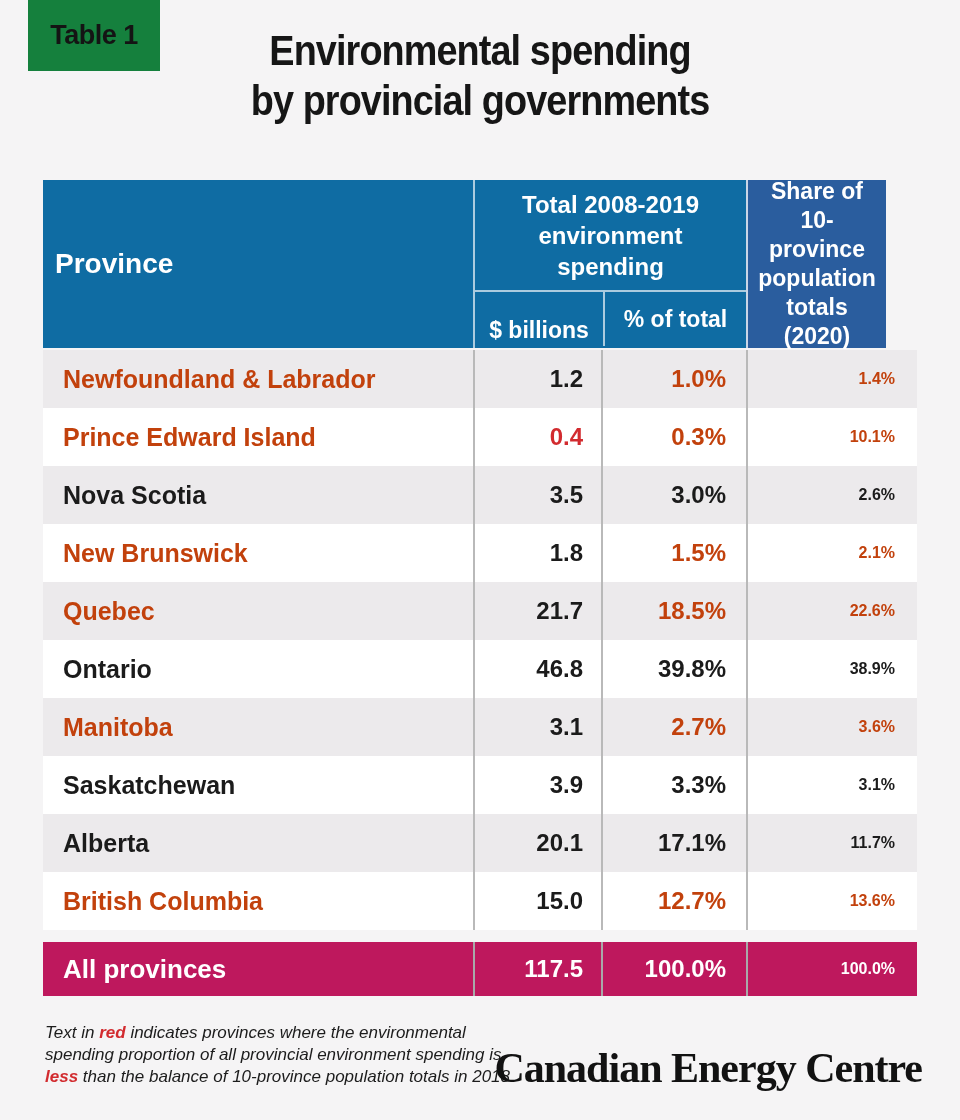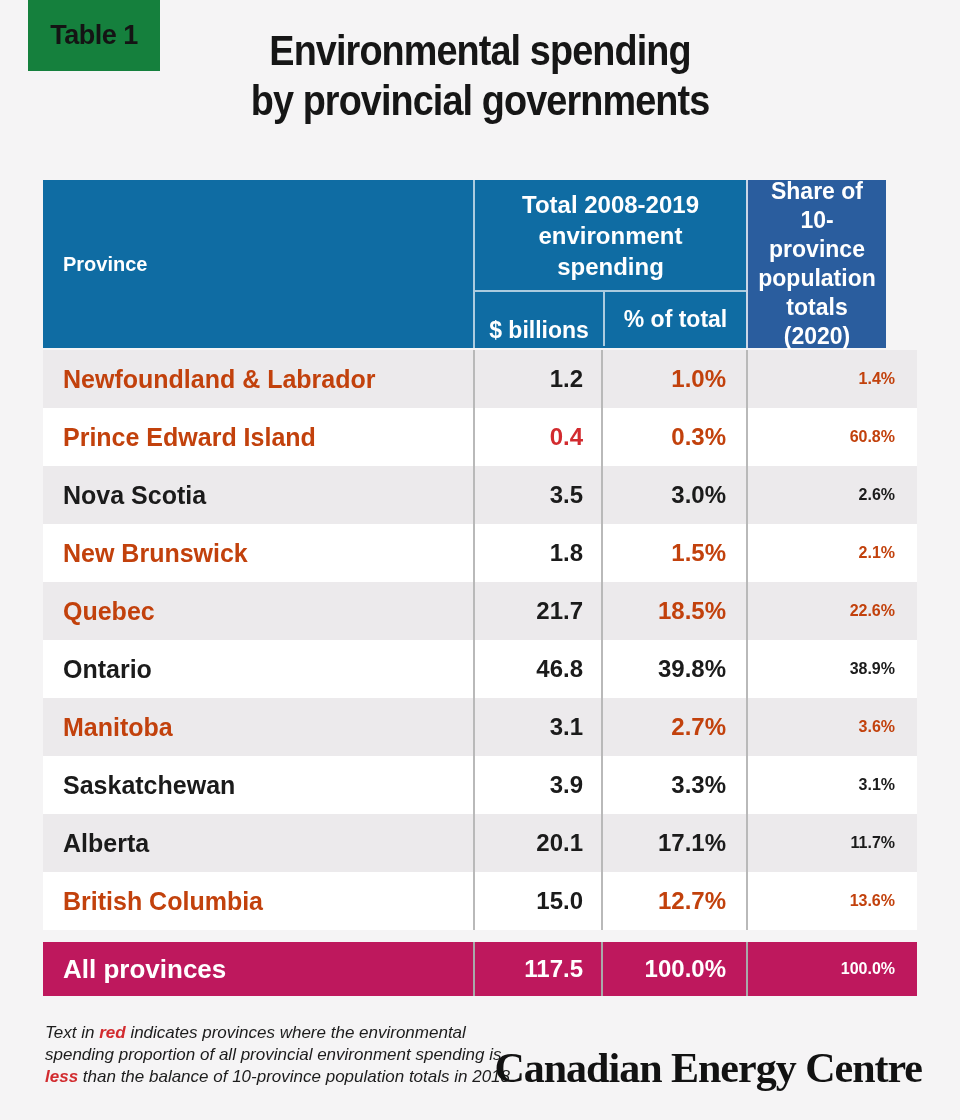--- a/index.html
+++ b/index.html
@@ -28,22 +28,22 @@
     letter-spacing:-1px;
     transform:scaleX(0.9); transform-origin:50% 0;
   }
 
   
   .tbl { position:absolute; left:43px; top:180px; width:874px; }
 
   .thead { display:flex; width:874px; height:168px; color:#fff; }
   .th-province {
     width:430px; background:#0f6ca3;
-    display:flex; align-items:center; padding-left:20px;
-    font-size:20px; font-weight:bold;
+    display:flex; align-items:center; padding-left:12px;
+    font-size:28px; font-weight:bold;
   }
   .th-mid { width:273px; background:#0f6ca3; display:flex; flex-direction:column;
     border-left:2px solid rgba(255,255,255,0.65); }
   .th-group {
     height:112px; display:flex; align-items:center; justify-content:center;
     text-align:center; font-size:24px; line-height:31px; font-weight:bold;
     border-bottom:2px solid rgba(255,255,255,0.65); padding:0 8px;
   }
   .th-sub { height:54px; display:flex; }
   .th-sub-cell {
@@ -137,21 +137,21 @@
       <div class="tr hl">
         <div class="td c-name">Newfoundland &amp; Labrador</div>
         <div class="td c-bil">1.2</div>
         <div class="td c-pct">1.0%</div>
         <div class="td c-share">1.4%</div>
       </div>
       <div class="tr hl hl-bil">
         <div class="td c-name">Prince Edward Island</div>
         <div class="td c-bil">0.4</div>
         <div class="td c-pct">0.3%</div>
-        <div class="td c-share">60.8%</div>
+        <div class="td c-share">10.1%</div>
       </div>
       <div class="tr">
         <div class="td c-name">Nova Scotia</div>
         <div class="td c-bil">3.5</div>
         <div class="td c-pct">3.0%</div>
         <div class="td c-share">2.6%</div>
       </div>
       <div class="tr hl">
         <div class="td c-name">New Brunswick</div>
         <div class="td c-bil">1.8</div>

